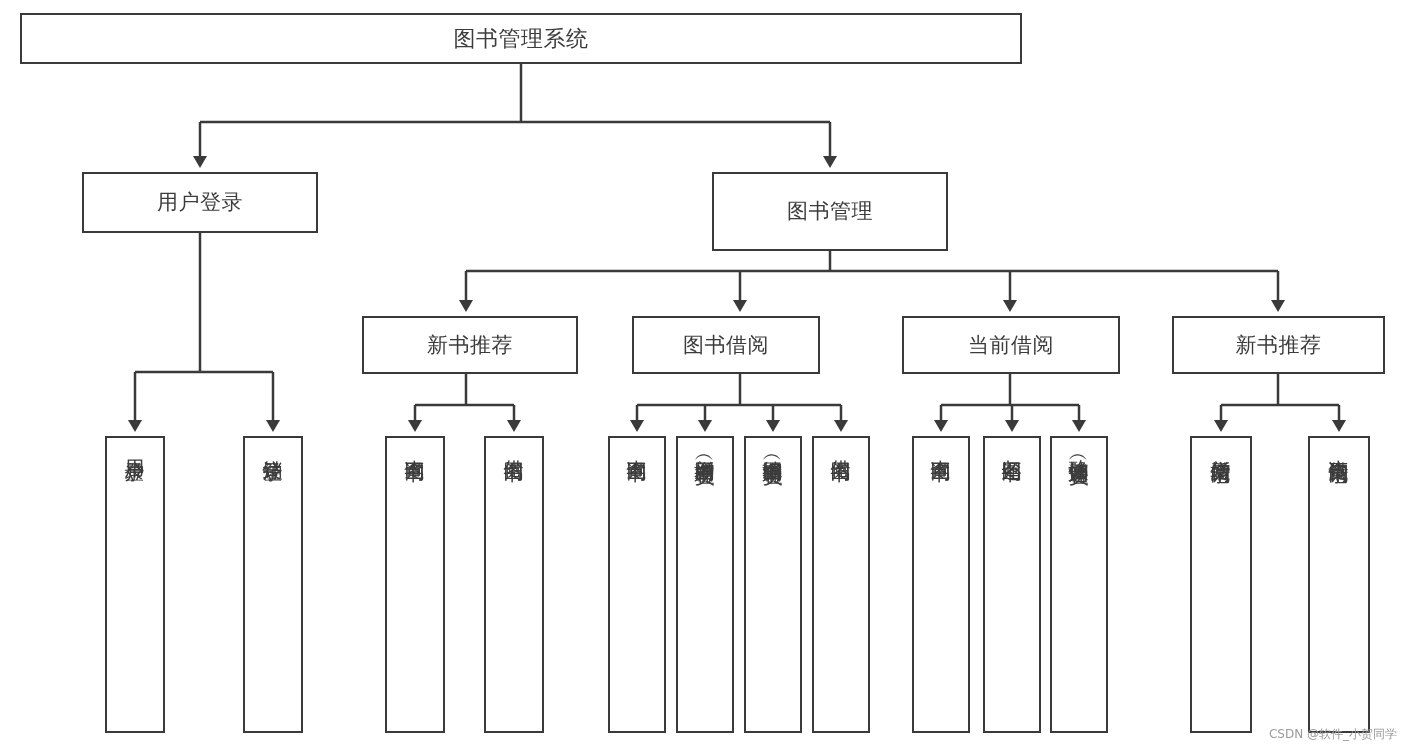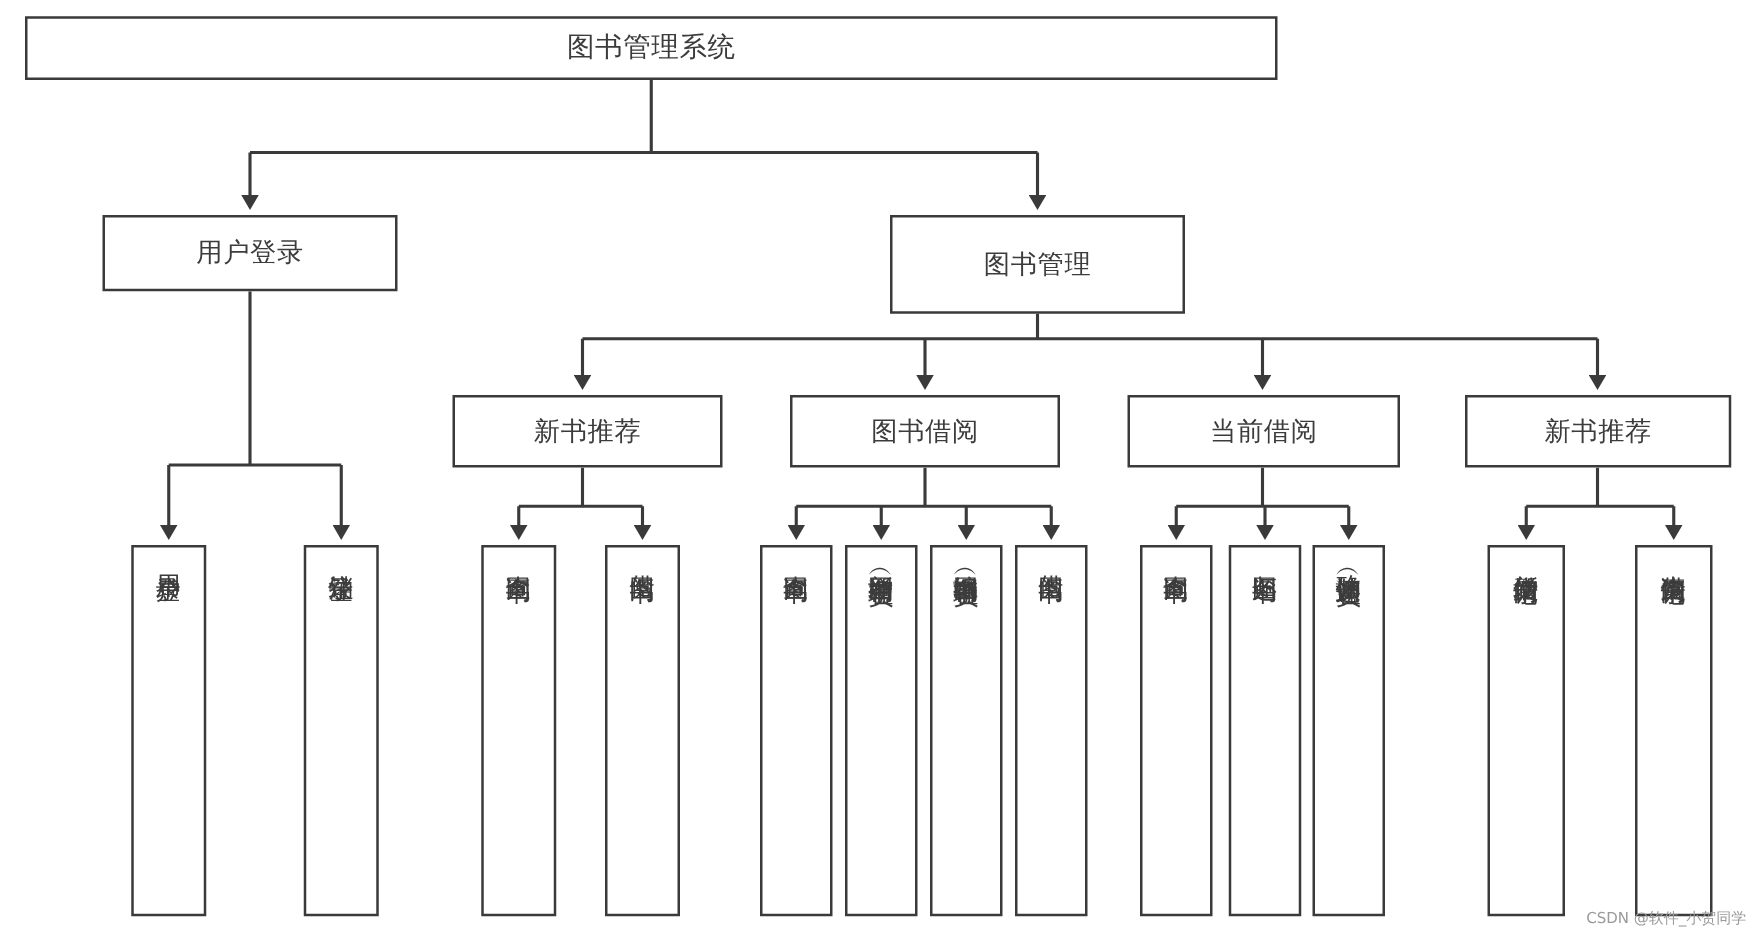--- a/index.html
+++ b/index.html
@@ -134,21 +134,21 @@
   <div class="node horizontal" style="left: 82px; top: 172px; width: 236px; height: 61px; border-color: rgb(58, 58, 58);">
     <span class="node-label" style="color: rgb(60, 60, 60);">用户登录</span>
   </div>
   <div class="node horizontal" style="left: 712px; top: 172px; width: 236px; height: 79px; border-color: rgb(58, 58, 58);">
     <span class="node-label" style="color: rgb(60, 60, 60);">图书管理</span>
   </div>
 
   <div class="node horizontal" style="left: 362px; top: 316px; width: 216px; height: 58px; border-color: rgb(58, 58, 58);">
     <span class="node-label" style="color: rgb(60, 60, 60);">新书推荐</span>
   </div>
-  <div class="node horizontal" style="left: 632px; top: 316px; width: 216px; height: 58px; border-color: rgb(58, 58, 58);">
+  <div class="node horizontal" style="left: 632px; top: 316px; width: 188px; height: 58px; border-color: rgb(58, 58, 58);">
     <span class="node-label" style="color: rgb(60, 60, 60);">图书借阅</span>
   </div>
   <div class="node horizontal" style="left: 902px; top: 316px; width: 218px; height: 58px; border-color: rgb(58, 58, 58);">
     <span class="node-label" style="color: rgb(60, 60, 60);">当前借阅</span>
   </div>
   <div class="node horizontal" style="left: 1172px; top: 316px; width: 213px; height: 58px; border-color: rgb(58, 58, 58);">
     <span class="node-label" style="color: rgb(60, 60, 60);">新书推荐</span>
   </div>
 
   <div class="node vertical" style="left: 105px; top: 436px; width: 60px; height: 297px; border-color: rgb(58, 58, 58);">

